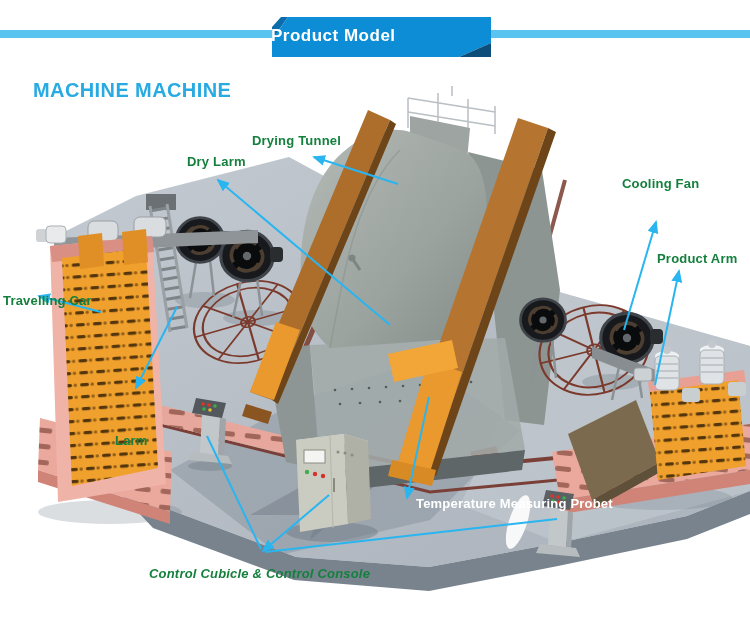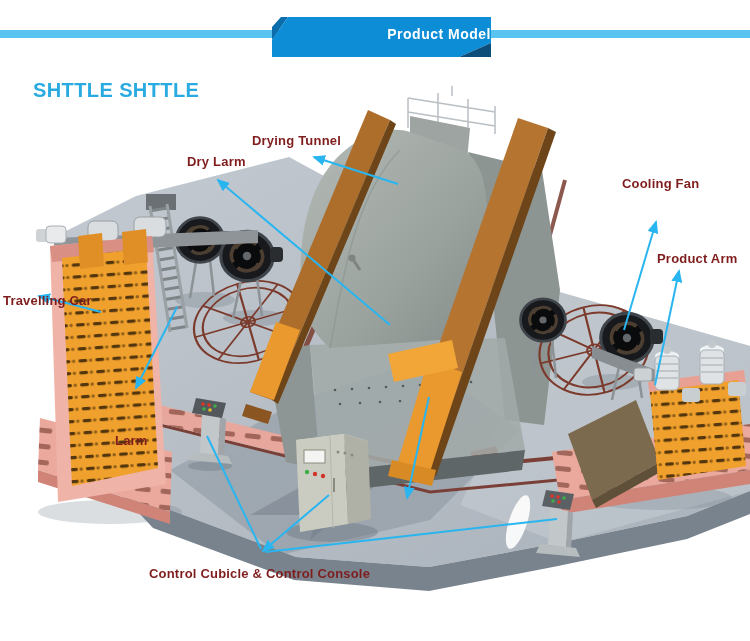--- a/index.html
+++ b/index.html
@@ -1,23 +1,23 @@
 <!DOCTYPE html>
 <html><head>
 <meta charset="utf-8">
 <style>
   html,body{margin:0;padding:0;background:#ffffff;}
   .page{position:relative;width:750px;height:641px;background:#fff;overflow:hidden;
         font-family:"Liberation Sans",sans-serif;}
   .scene{position:absolute;left:0;top:0;width:750px;height:641px;}
-  .banner-text{position:absolute;left:271px;top:26px;width:220px;text-align:right;
-        font-size:14px;font-weight:bold;color:#ffffff;letter-spacing:0.5px;}
+  .banner-text{position:absolute;left:271px;top:26px;width:220px;text-align:left;
+        font-size:17px;font-weight:bold;color:#ffffff;letter-spacing:0.5px;}
   .heading{position:absolute;left:33px;top:79px;font-size:20px;font-weight:bold;
         color:#29abe2;letter-spacing:0.4px;}
-  .lbl{position:absolute;font-size:13px;font-weight:bold;color:#7f1d1d;
+  .lbl{position:absolute;font-size:13px;font-weight:bold;color:#15803d;
         white-space:nowrap;letter-spacing:0.2px;}
   .lbl--light{color:#ffffff;}
 </style>
 </head>
 <body>
 
 <div class="page">
 
 <svg class="scene" viewBox="0 0 750 641">
   <defs>
@@ -270,23 +270,24 @@
     <line x1="101" y1="312" x2="39" y2="296" marker-end="url(#ah)"></line>
     <line x1="177" y1="307" x2="136" y2="388" marker-end="url(#ah)"></line>
     <line x1="429" y1="397" x2="407" y2="498" marker-end="url(#ah)"></line>
     <line x1="207" y1="436" x2="261" y2="549"></line>
     <line x1="557" y1="519" x2="265" y2="552"></line>
     <line x1="329" y1="495" x2="263" y2="551" marker-end="url(#ah)"></line>
   </g>
 </svg>
 
 <div class="banner-text">Product Model</div>
-<div class="heading">SHTTLE SHTTLE</div>
+<div class="heading">MACHINE MACHINE</div>
 
 <div class="lbl" style="left:252px;top:133px;">Drying Tunnel</div>
 <div class="lbl" style="left:187px;top:154px;">Dry Larm</div>
 <div class="lbl" style="left:622px;top:176px;">Cooling Fan</div>
 <div class="lbl" style="left:657px;top:251px;">Product Arm</div>
 <div class="lbl" style="left:3px;top:269px;margin-top:24px;">Travelling Car</div>
 <div class="lbl" style="left:108px;top:433px;margin-left:7px;">Larm</div>
-<div class="lbl" style="left:149px;top:566px;">Control Cubicle &amp; Control Console</div>
+<div class="lbl lbl--light" style="left:416px;top:496px;">Temperature Measuring Probet</div>
+<div class="lbl" style="left:149px;top:566px;font-style:italic;">Control Cubicle &amp; Control Console</div>
 
 </div>
 
 </body></html>

